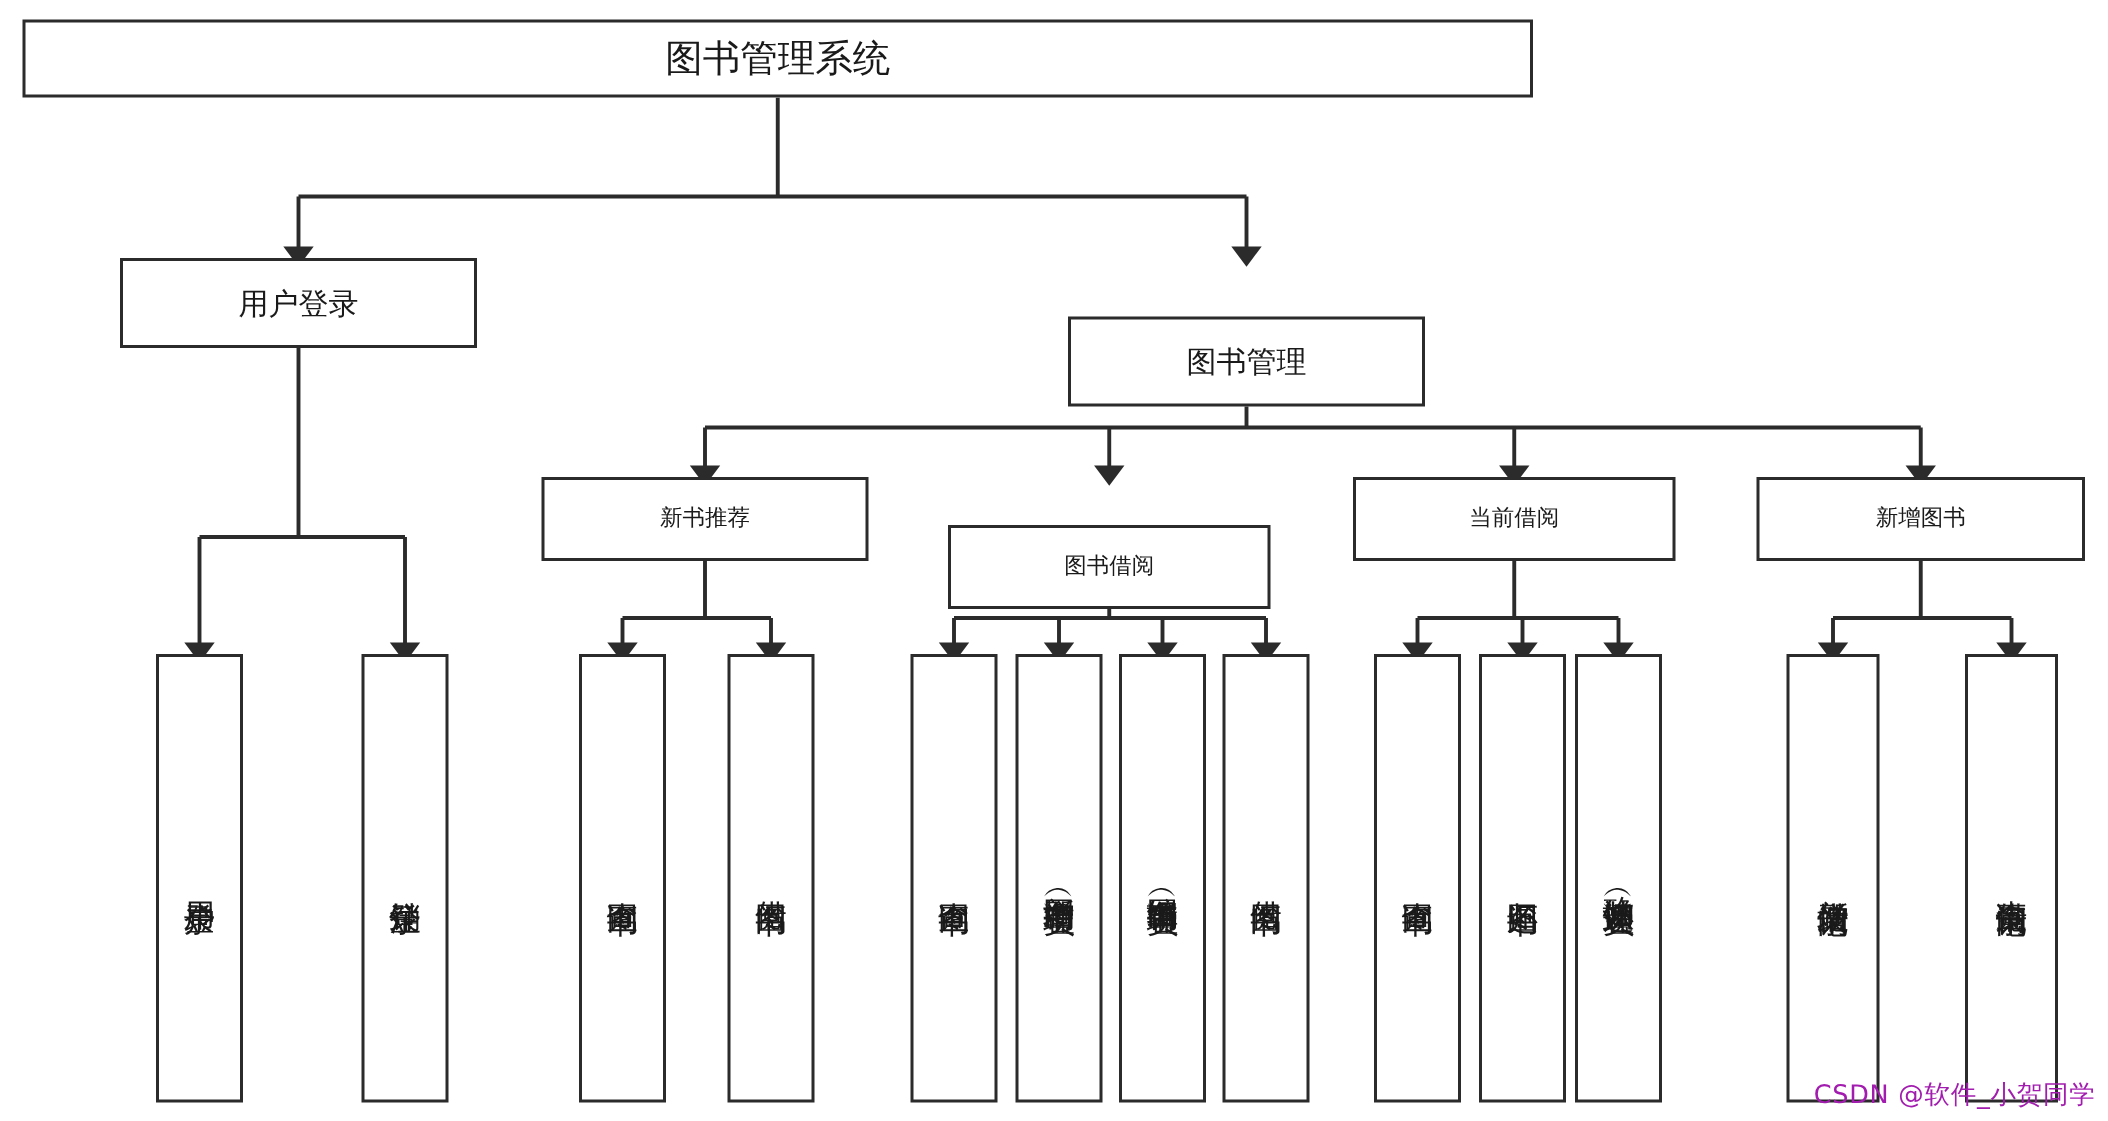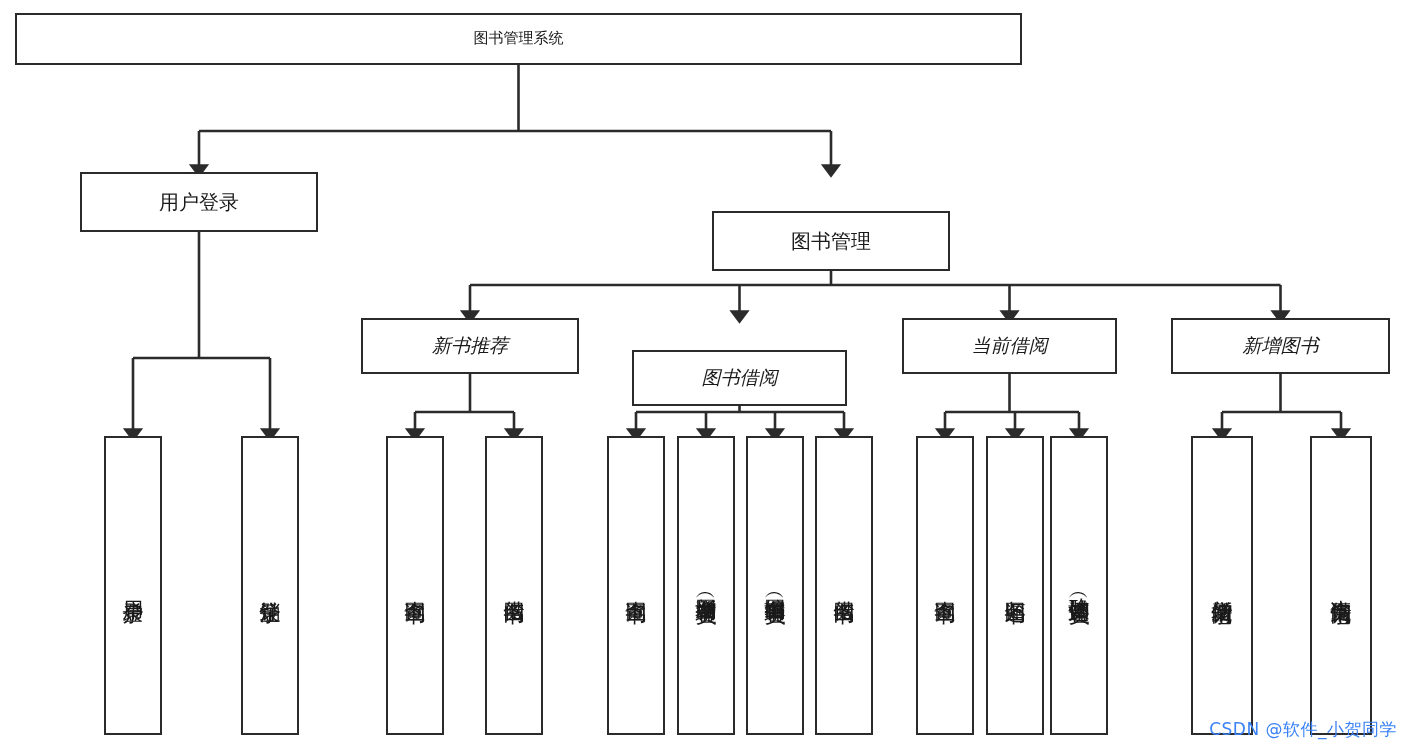--- a/index.html
+++ b/index.html
@@ -29,28 +29,27 @@
     position: absolute;
     box-sizing: border-box;
     border: 2px solid #2b2b2b;
     background: #ffffff;
     display: flex;
     align-items: center;
     justify-content: center;
     color: #1a1a1a;
   }
   .node.root {
-    font-size: 15px;
+    font-size: 25px;
   }
   .node.lvl2 {
     font-size: 20px;
   }
   .node.lvl3 {
-    font-size: 19px;
-    font-style: italic;
+    font-size: 15px;
   }
   .node.leaf {
     font-size: 21px;
   }
   .node .label {
     text-align: center;
     line-height: 1.15;
     white-space: nowrap;
   }
   .node.leaf .label {
@@ -58,21 +57,21 @@
     text-orientation: upright;
     line-height: 1.05;
     letter-spacing: 1px;
     white-space: nowrap;
   }
   #watermark {
     position: absolute;
     right: 8px;
     bottom: 6px;
     font-size: 17px;
-    color: #3b82f6;
+    color: #a21caf;
     white-space: nowrap;
     letter-spacing: 0.5px;
     text-align: center;
   }
 </style>
 </head>
 <body>
 
 <div id="canvas">
   <svg id="edges" viewBox="0 0 1405 747" xmlns="http://www.w3.org/2000/svg">

